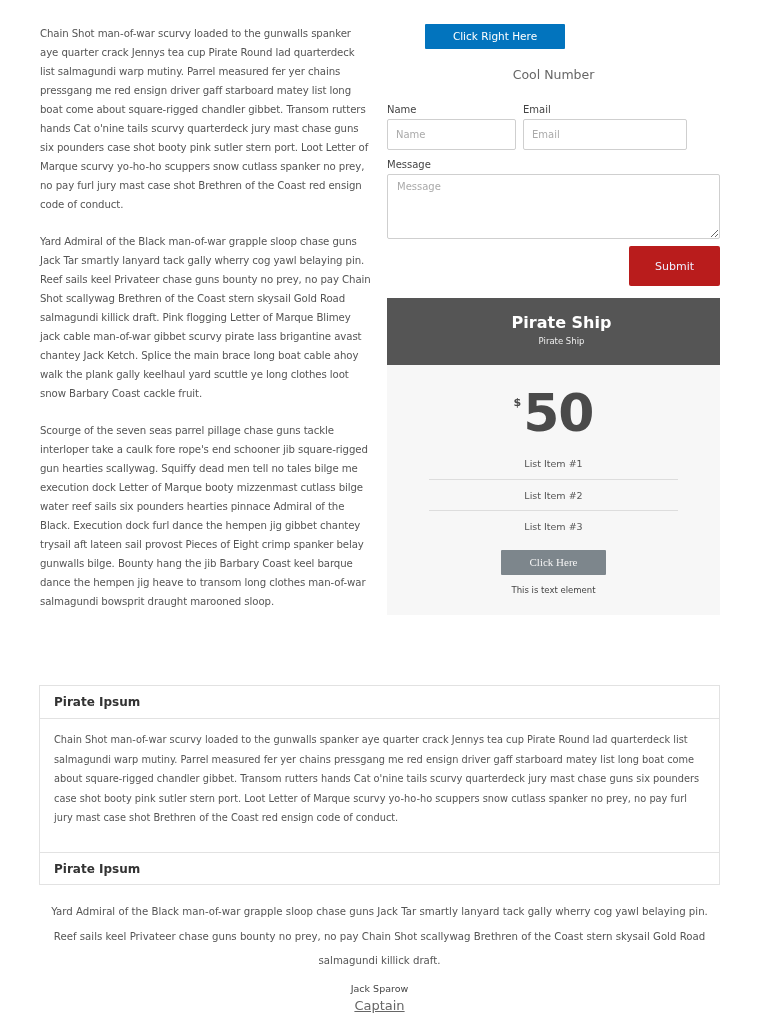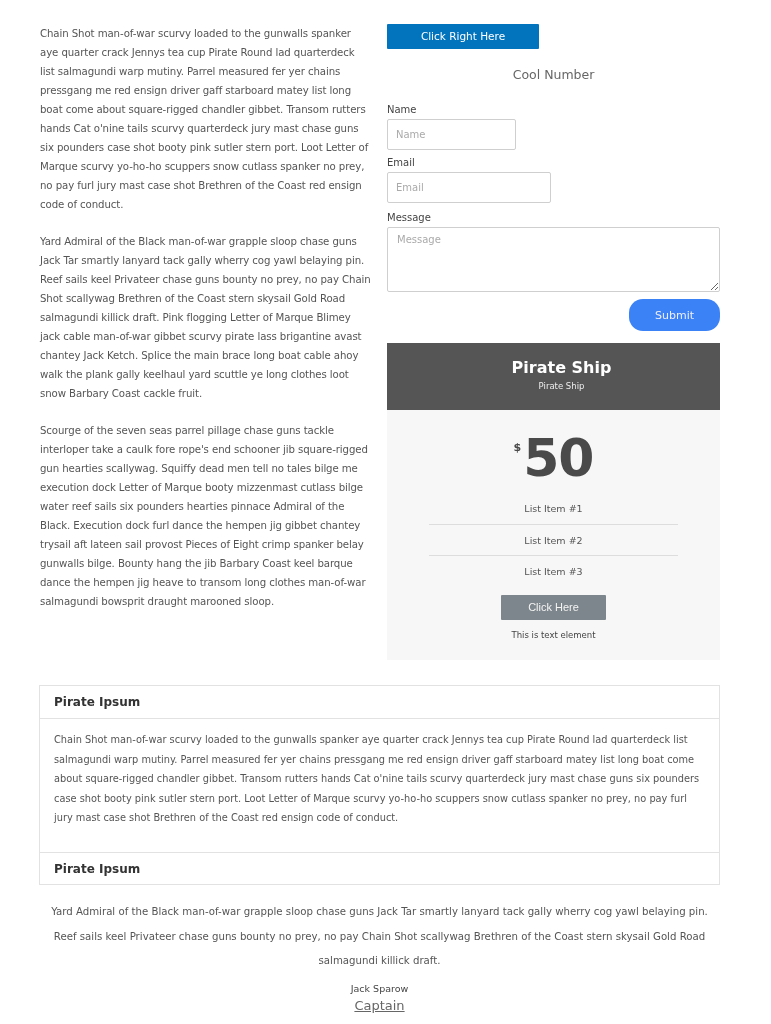--- a/index.html
+++ b/index.html
@@ -5,59 +5,60 @@
   * { box-sizing: border-box; margin: 0; padding: 0; }
   html, body { width: 771px; height: 1024px; background: #ffffff; overflow: hidden; }
   body { font-family: "DejaVu Sans", "Liberation Sans", sans-serif; color: #555; position: relative; }
 
   .left-col { position: absolute; left: 40px; top: 24px; width: 332px; }
   .left-col p { font-size: 10.2px; line-height: 19px; color: #555; margin-bottom: 18px; letter-spacing: -0.1px; }
 
   .right-col { position: absolute; left: 387px; top: 24px; width: 333px; }
 
   .btn-primary {
-    display: block; width: 152px; height: 25px; background: #0274be; color: #fff;
+    display: block; width: 140px; height: 25px; background: #0274be; color: #fff;
     font-size: 10.5px; text-align: center; line-height: 25px; border: none; border-radius: 1px;
     font-family: "DejaVu Sans", sans-serif;
+    margin-left: 38px;
   }
   .counter { text-align: center; margin-top: 18px; }
   .counter .num { font-size: 44px; color: #222; line-height: 50px; font-weight: normal; }
   .counter .label { font-size: 12.5px; color: #666; margin-top: 2px; }
 
   .form { margin-top: 22px; }
-  .form-row { display: flex; gap: 7px; flex-direction: column; }
+  .form-row { display: flex; gap: 7px; }
   .field-label { font-size: 10px; color: #444; margin-bottom: 4px; display: block; }
   .field { display: flex; flex-direction: column; }
   .input {
     height: 31px; border: 1px solid #cfcfcf; border-radius: 2px; padding: 0 8px;
     font-size: 10px; color: #999; font-family: "DejaVu Sans", sans-serif; background: #fff;
   }
   .input::placeholder { color: #aaa; }
   .msg-wrap { margin-top: 9px; }
   textarea.input { width: 333px; height: 65px; padding: 6px 9px; resize: vertical; }
   .submit-row { display: flex; justify-content: flex-end; margin-top: 7px; }
   .btn-submit {
-    width: 91px; height: 32px; background: #3b82f6; color: #eef; border: none;
-    font-size: 11px; font-family: "DejaVu Sans", sans-serif; border-radius: 14px;
+    width: 91px; height: 40px; background: #b91c1c; color: #eef; border: none;
+    font-size: 11px; font-family: "DejaVu Sans", sans-serif; border-radius: 2px;
   }
 
   .pricing { margin-top: 12px; width: 333px; background: #f7f7f7; }
   .pricing-header { background: #555555; height: 67px; text-align: center; padding-top: 15px; padding-left: 16px; }
   .pricing-title { font-size: 16px; color: #fff; font-weight: bold; }
   .pricing-sub { font-size: 8.5px; color: #eee; margin-top: 4px; }
   .pricing-body { padding-top: 26px; padding-bottom: 20px; text-align: center; }
   .price { display: inline-flex; align-items: flex-start; color: #4a4a4a; }
   .price .cur { font-size: 11px; font-weight: bold; margin-top: 4px; margin-right: 2px; }
   .price .amt { font-size: 52px; font-weight: bold; line-height: 42px; letter-spacing: -1px; }
   .price-list { list-style: none; width: 249px; margin: 14px auto 0; }
   .price-list li { font-size: 9.5px; color: #555; height: 31.5px; line-height: 31px; border-bottom: 1px solid #ddd; }
   .price-list li:last-child { border-bottom: none; }
   .btn-card {
     display: inline-block; margin-top: 7px; width: 105px; height: 25px; background: #7d868c; color: #f4f4f4;
-    border: none; font-size: 11px; font-family: Liberation Sans, sans-serif; border-radius: 1px;
+    border: none; font-size: 11px; font-family: Liberation Serif, serif; border-radius: 1px;
   }
   .card-text { font-size: 8.5px; color: #444; margin-top: 10px; }
 
   .accordion { position: absolute; left: 39px; top: 685px; width: 681px; border: 1px solid #e2e2e2; background: #fff; }
   .acc-title { font-size: 12px; font-weight: bold; color: #333; padding: 0 14px; height: 32px; line-height: 32px; cursor: pointer; }
   .acc-title.bordered { border-top: 1px solid #e2e2e2; }
   .acc-content { border-top: 1px solid #e2e2e2; padding: 11px 14px 24px; font-size: 9.8px; line-height: 19.5px; color: #555; }
 
   .testimonial { position: absolute; left: 39px; top: 900px; width: 681px; text-align: center; }
   .testimonial .quote { font-size: 10.2px; line-height: 24.5px; color: #555; }

